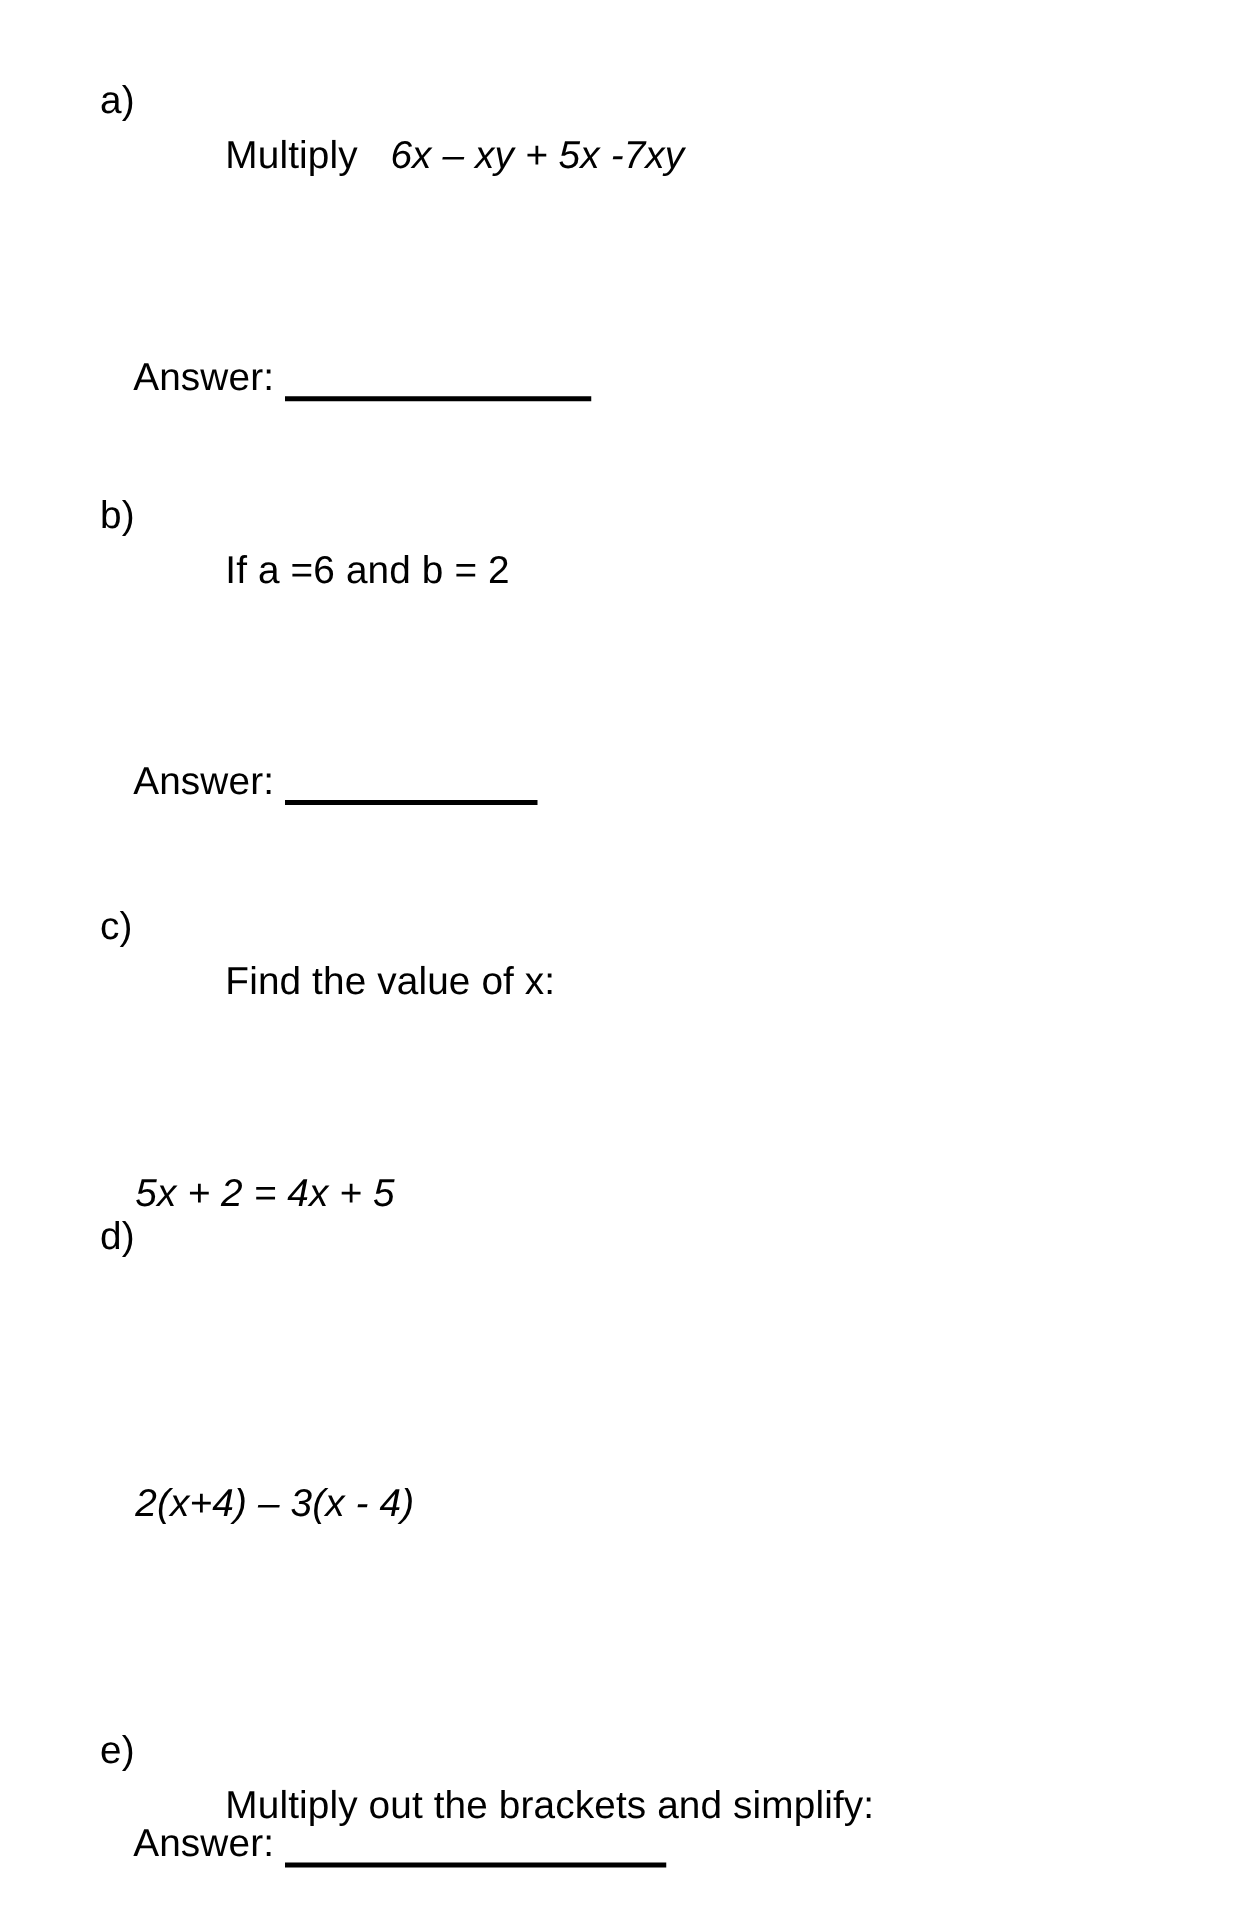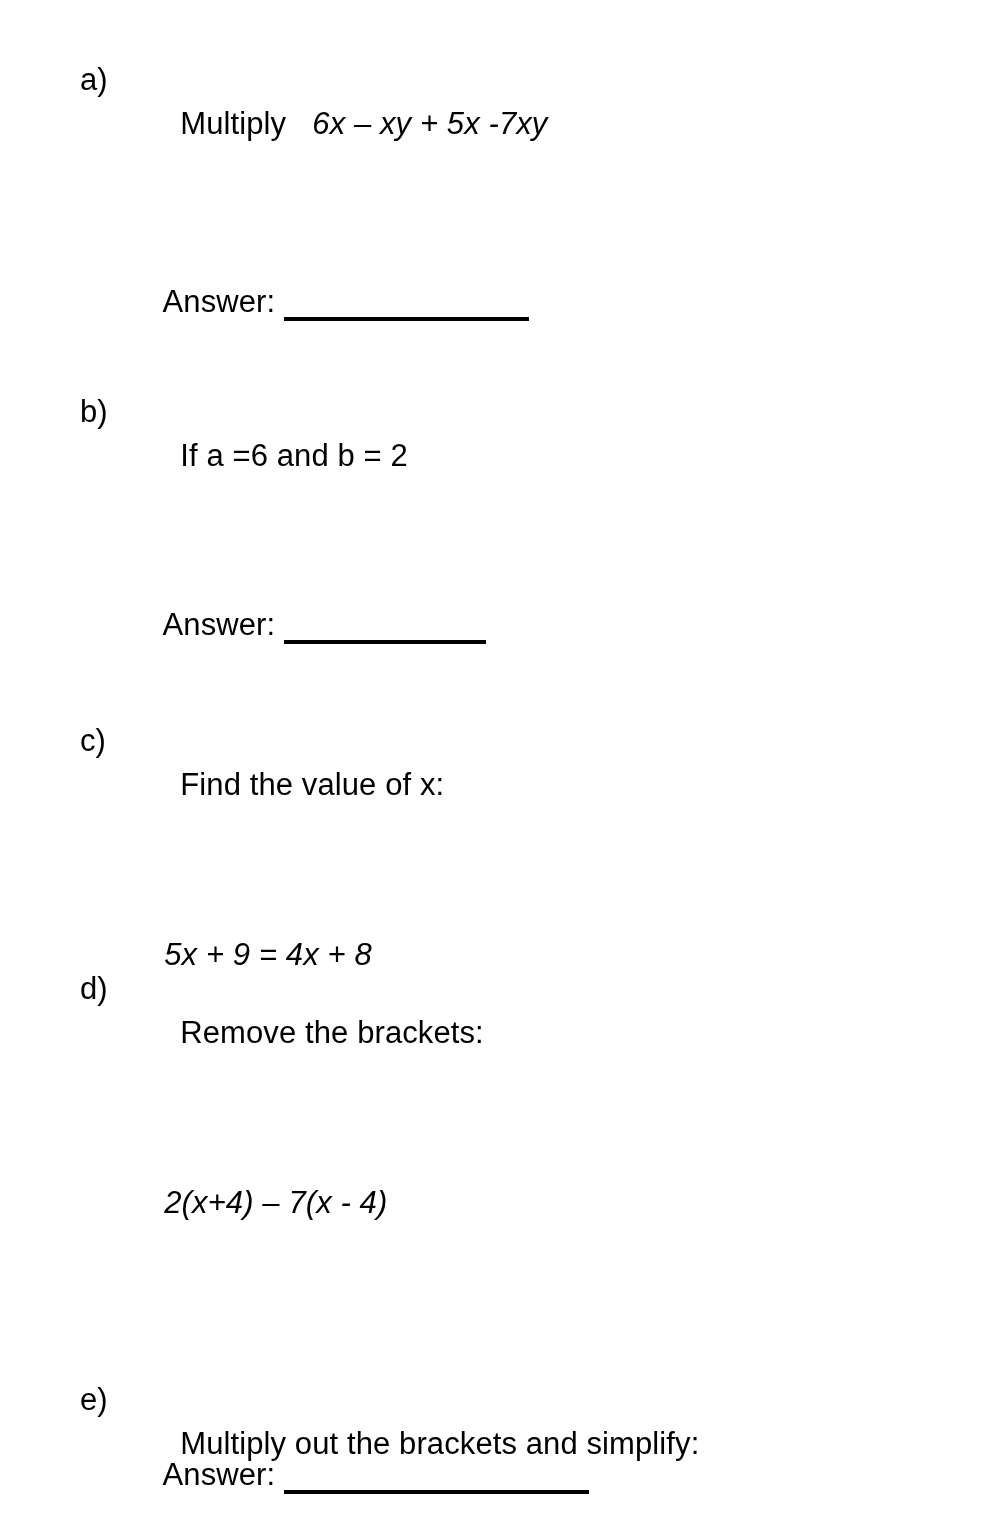--- a/index.html
+++ b/index.html
@@ -48,21 +48,21 @@
     position: absolute;
     left: 80px;
     top: 0;
     white-space: pre;
     font-size: 31px;
     line-height: 44px;
   }
 
   
   .line-indent {
-    padding-left: 112px;
+    padding-left: 56px;
   }
 
   .answer-label {
     white-space: pre;
   }
 
   .rule {
     display: inline-block;
     vertical-align: baseline;
     position: relative;
@@ -97,30 +97,30 @@
     <div class="line line-indent" style="margin-top:37px;">
       <span class="answer-label">Answer: </span><span class="rule" style="width: 202px;"></span>
     </div>
   </div>
 
   <div class="q-block" style="top:719px;">
     <div class="line line-marked">
       <span class="marker">c)</span><span>Find the value of x:</span>
     </div>
     <div class="line line-indent" style="margin-top:38px;">
-      <span class="expr">5x + 9 = 4x + 8</span>
+      <span class="expr">5x + 2 = 4x + 5</span>
     </div>
   </div>
 
   <div class="q-block" style="top:967px;">
     <div class="line line-marked">
-      <span class="marker">d)</span><span>Remove the brackets:</span>
+      <span class="marker">d)</span>
     </div>
     <div class="line line-indent" style="margin-top:38px;">
-      <span class="expr">2(x+4) – 7(x - 4)</span>
+      <span class="expr">2(x+4) – 3(x - 4)</span>
     </div>
     <div class="line line-indent" style="margin-top:140px;">
       <span class="answer-label">Answer: </span><span class="rule" style="width: 305px;"></span>
     </div>
   </div>
 
   <div class="q-block" style="top:1378px;">
     <div class="line line-marked">
       <span class="marker">e)</span><span>Multiply out the brackets and simplify:</span>
     </div>

